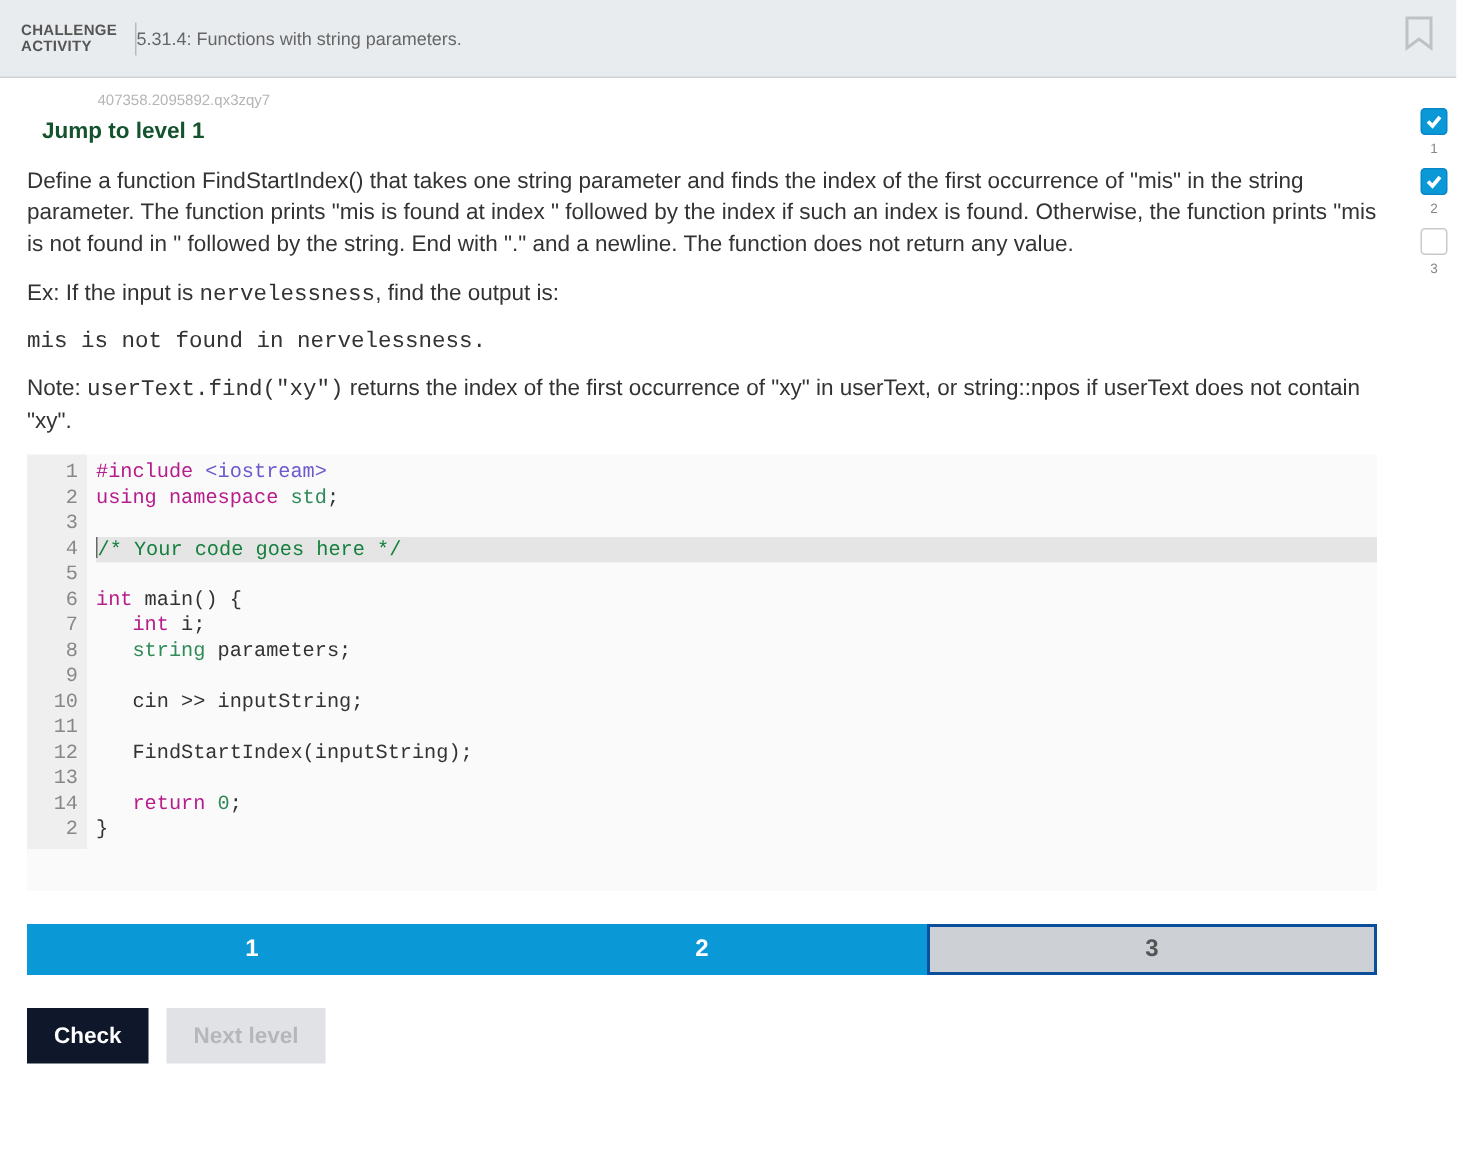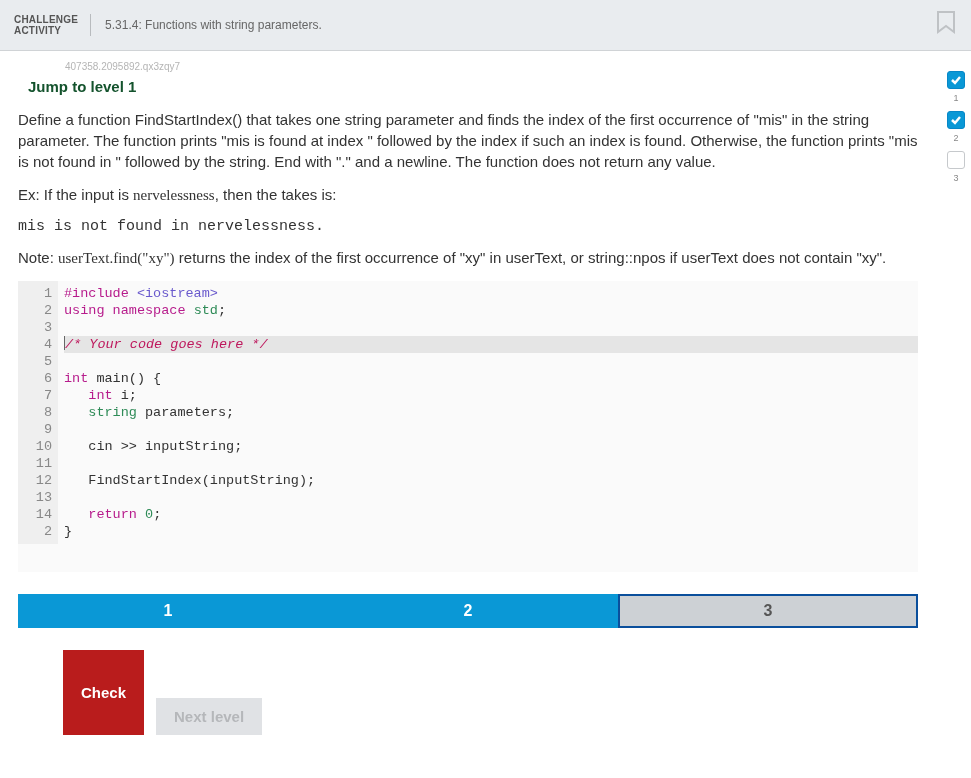--- a/index.html
+++ b/index.html
@@ -1,52 +1,52 @@
 <!DOCTYPE html>
 <html><head>
 <meta charset="utf-8">
 <style>
   * { margin:0; padding:0; box-sizing:border-box; }
   body { font-family: Arial, Helvetica, sans-serif; background:#fff; color:#333; width:971px; }
   .header { background:#e9ecef; display:flex; align-items:center; padding:10px 14px; border-bottom:1px solid #d0d3d6; }
-  .header-label { font-size:10px; font-weight:bold; color:#555; line-height:1.1; border-right:1px solid #b8bbbe; padding-right:12px; margin-right:14px; letter-spacing:0.2px; }
+  .header-label { font-size:10px; font-weight:bold; color:#555; line-height:1.1; border-right:1px solid #b8bbbe; padding-right:12px; letter-spacing:0.2px; }
   .header-title { font-size:12px; color:#666; }
   .header-icon { margin-left:auto; }
   .header-icon svg { fill:none; stroke:#bfc2c5; stroke-width:2; }
   .content { padding:10px 18px 30px 18px; position:relative; }
   .hashid { font-size:10px; color:#b5b5b5; margin-top:0; margin-bottom:6px;margin-left:47px; }
   .jump { color:#14532d; font-size:15px; font-weight:bold; margin:4px 0 14px 10px; }
   .para { font-size:15px; color:#333; line-height:1.4; margin-bottom:12px; max-width:910px; }
-  .mono { font-family:Liberation Serif, serif; }
+  .mono { font-family:Liberation Mono, monospace; }
   .mono-block { font-family:"Courier New",monospace; font-size:15px; margin-bottom:12px; }
   .sidebar { position:absolute; right:6px; top:20px; display:flex; flex-direction:column; align-items:center; gap:2px; }
   .side-chk { width:18px; height:18px; border:1px solid #0787c7; border-radius:3px; background:#0a98d6; display:flex; align-items:center; justify-content:center; }
   .side-chk svg { stroke:#fff; stroke-width:2.5; fill:none; }
   .side-empty { width:18px; height:18px; border:1px solid #c6c9cc; border-radius:3px; background:#fff; }
   .side-num { font-size:9px; color:#888; margin-top:2px; margin-bottom:6px; }
   .editor { margin-top:10px; font-family:"Courier New",monospace; font-size:13.5px; background:#fafafa; position:relative; display:flex; width:900px; padding-bottom:28px; }
   .gutter { background:#efefef; color:#888; text-align:right; padding:4px 6px 4px 4px; width:40px; user-select:none; }
   .gutter div { height:17px; line-height:17px; }
   .code { flex:1; padding:4px 0 4px 6px; }
   .code-line { height:17px; line-height:17px; white-space:pre; }
   .code-line.hl { background:#e5e5e5; }
   .kw-include, .kw-using { color:#b71c8c; }
   .kw-type { color:#b71c8c; }
   .kw-num { color:#2e8b57; }
   .kw-str { color:#6a5acd; }
-  .kw-comment { color:#be185d; font-style:italic; }
+  .kw-comment { color:#15803d; }
   .kw-ns { color:#2e8b57; }
   .progress-row { display:flex; margin-top:22px; width:900px; height:34px; }
   .progress-cell { flex:1; display:flex; align-items:center; justify-content:center; font-weight:bold; font-size:16px; border:2px solid #0a98d6; }
   .progress-cell.done { background:#0a98d6; color:#fff; }
   .progress-cell.current { background:#cdd1d5; color:#555; border-color:#0a4f9c; }
   .buttons { margin-top:22px; display:flex; gap:12px; }
   .btn { padding:10px 18px; font-size:15px; font-weight:bold; border:none; cursor:pointer; }
-  .btn-check { background:#b91c1c; color:#fff;margin-left:45px; }
-  .btn-next { background:#e0e2e5; color:#b5b7ba; cursor:default;margin-top:48px; }
+  .btn-check { background:#0f172a; color:#fff; }
+  .btn-next { background:#e0e2e5; color:#b5b7ba; cursor:default; }
   .cursor { border-left:1px solid #666; display:inline-block; height:14px; vertical-align:-2px; }
 </style>
 </head>
 <body>
 
 <div class="header">
   <div class="header-label">
     <div>CHALLENGE</div>
     <div>ACTIVITY</div>
   </div>
@@ -76,21 +76,21 @@
     <div class="side-empty"></div>
     <div class="side-num">3</div>
   </div>
 
   <div class="hashid">407358.2095892.qx3zqy7</div>
   <div class="jump">Jump to level 1</div>
 
   <div class="para">Define a function FindStartIndex() that takes one string parameter and finds the index of the first occurrence of "mis" in the string parameter. The function prints "mis is found at index " followed by the index if such an index is found. Otherwise, the function prints "mis is not found in " followed by the string. End with "." and a newline. The function does not return any value.</div>
 
   <div class="para">
-    <span>Ex: If the input is </span><span class="mono">nervelessness</span><span>, then the takes is:</span>
+    <span>Ex: If the input is </span><span class="mono">nervelessness</span><span>, find the output is:</span>
   </div>
 
   <div class="mono-block">mis is not found in nervelessness.</div>
 
   <div class="para">
     <span>Note: </span><span class="mono">userText.find("xy")</span><span> returns the index of the first occurrence of "xy" in userText, or string::npos if userText does not contain "xy".</span>
   </div>
 
   <div class="editor">
     <div class="gutter">

